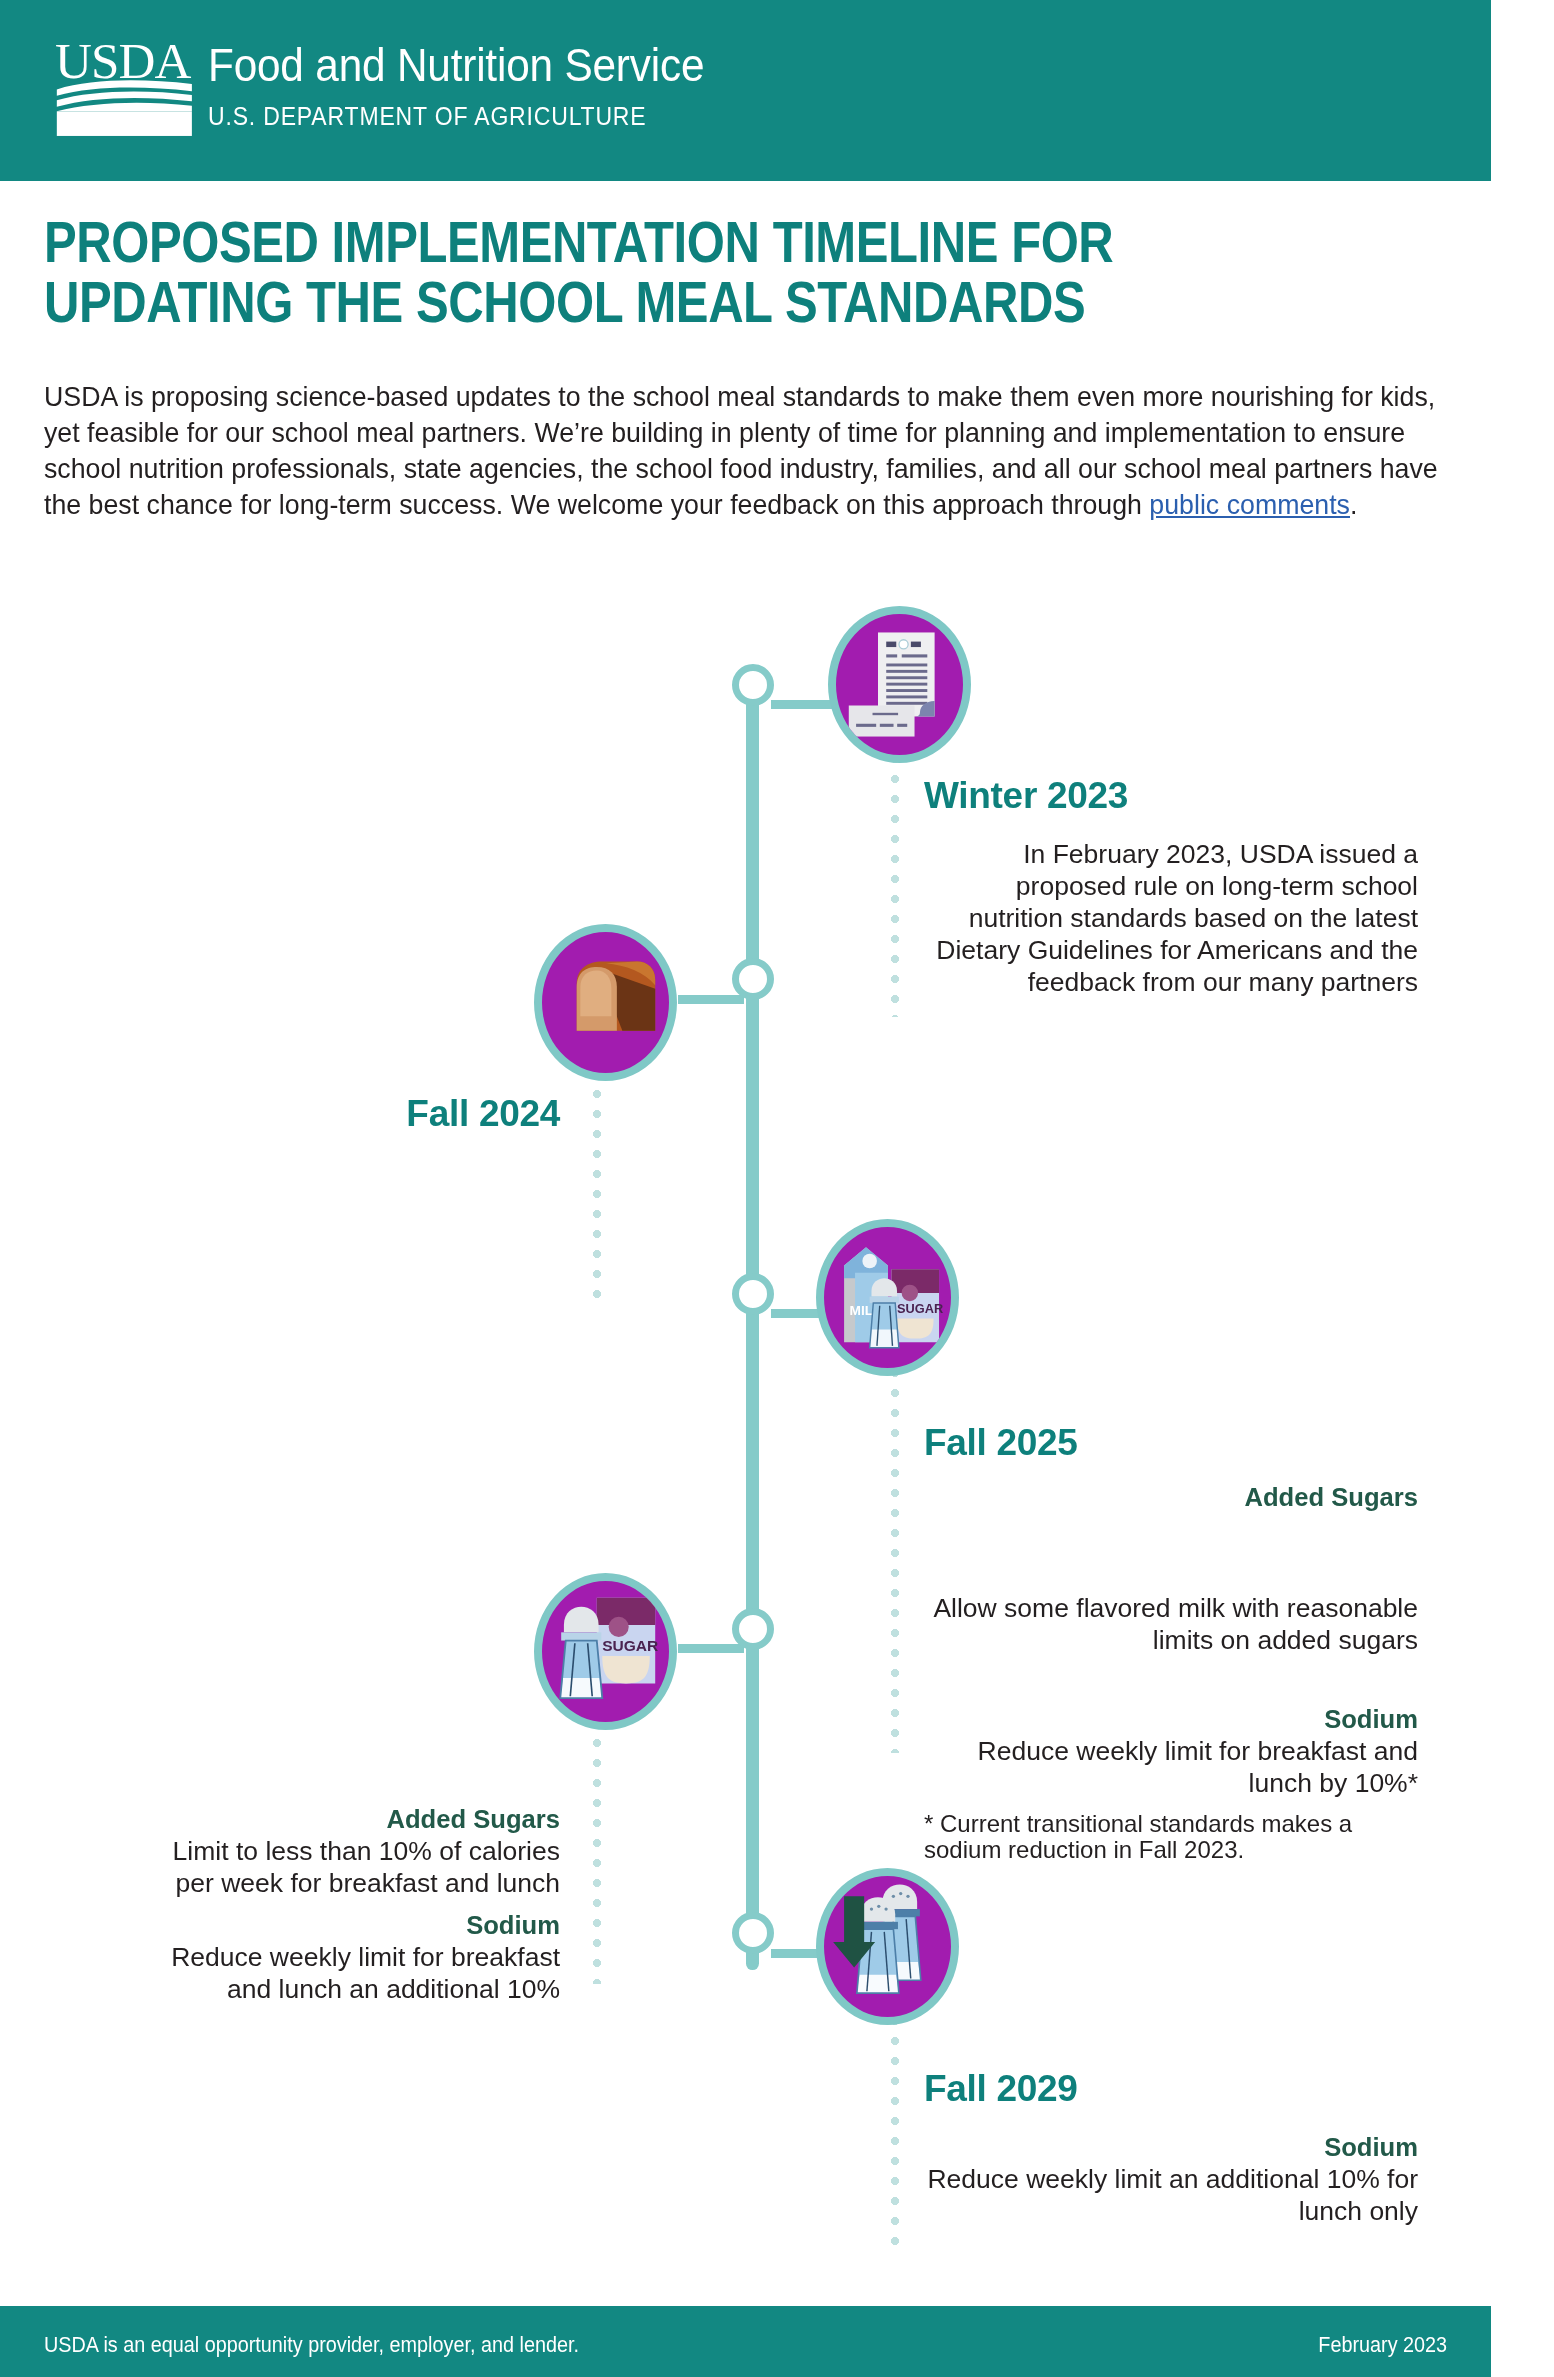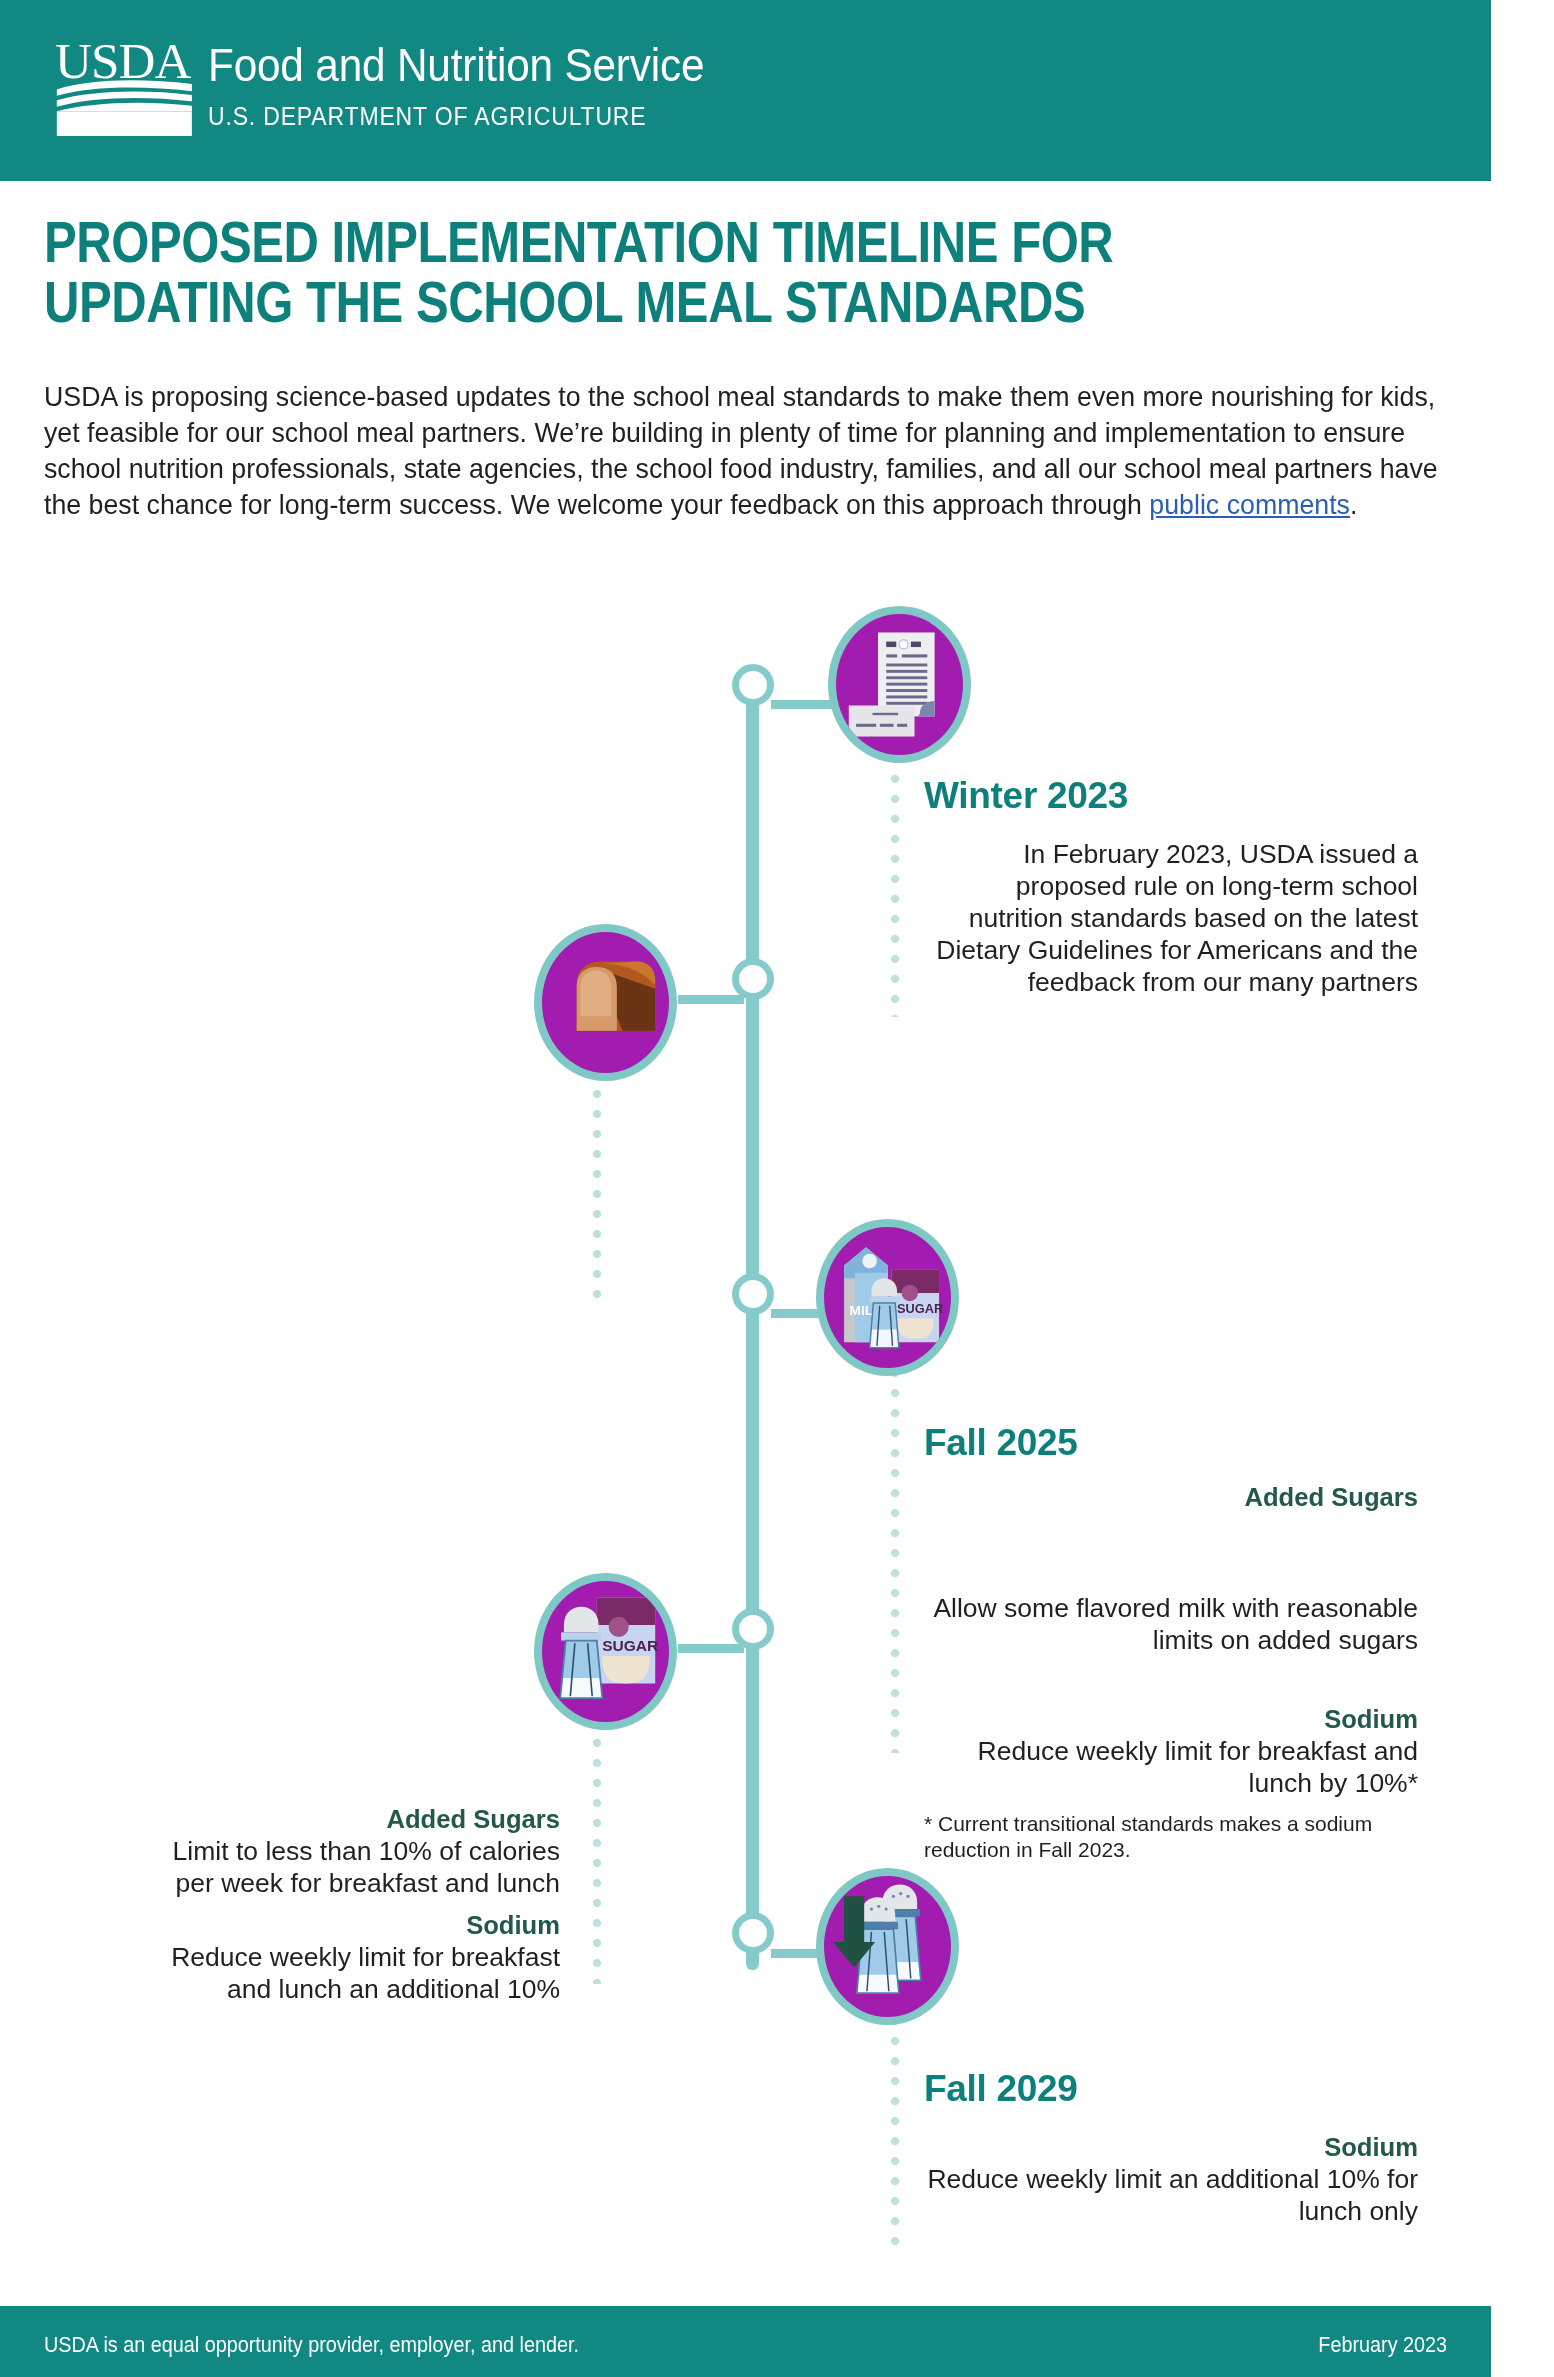--- a/index.html
+++ b/index.html
@@ -165,21 +165,21 @@
     color: #231F20;
     font-size: 26.5px;
     line-height: 32px;
     font-weight: 400;
   }
   .align-right { text-align: right; }
   .align-left  { text-align: right; }
   .footnote {
     position: absolute;
     color: #231F20;
-    font-size: 21px;
+    font-size: 24px;
     line-height: 25.6px;
     font-weight: 400;
   }
 
   
   .footer-band {
     position: absolute;
     left: 0; top: 2306px;
     width: 1554px;
     height: 71px;
@@ -272,20 +272,21 @@
   <div class="bubble" style="left:534px; top:924px;">
     <svg width="126" height="141" viewBox="0 0 138 154" xmlns="http://www.w3.org/2000/svg">
       <path d="M38 56 C38 40 50 32 66 32 L104 32 C116 32 124 40 124 52 L124 108 L38 108 Z" fill="#B4581F"></path>
       <path d="M62 40 L124 62 L124 108 L88 108 Z" fill="#6B3415"></path>
       <path d="M38 60 C38 44 48 38 60 38 C74 38 82 46 82 60 L82 108 L38 108 Z" fill="#D49A6A"></path>
       <path d="M42 60 C42 48 50 42 60 42 C70 42 76 50 76 62 L76 92 L42 92 Z" fill="#E0AE80"></path>
       <path d="M104 32 C116 32 124 40 124 52 L124 58 C112 44 92 36 70 34 Z" fill="#C9762F"></path>
     </svg>
   </div>
   <div class="dots" style="left:593px; top:1070px; height:238px;"></div>
+  <div class="year align-right" style="left:128px; top:1093px; width:432px;">Fall 2024</div>
 
   <div class="stub" style="left:771px; top:1309px; width:64px;"></div>
   <div class="spine-node" style="left:732px; top:1273px;"></div>
   <div class="bubble" style="left:816px; top:1219px;">
     <svg width="126" height="141" viewBox="0 0 138 154" xmlns="http://www.w3.org/2000/svg">
 
       <path d="M22 42 L22 126 L70 126 L70 42 L46 22 Z" fill="#C6C9CC"></path>
       <path d="M22 42 L46 22 L70 42 L70 56 L22 56 Z" fill="#7FB3DB"></path>
       <path d="M34 50 L34 126 L70 126 L70 50 Z" fill="#9FCBE8"></path>
       <circle cx="50" cy="37" r="8" fill="#EDF3F8"></circle>

